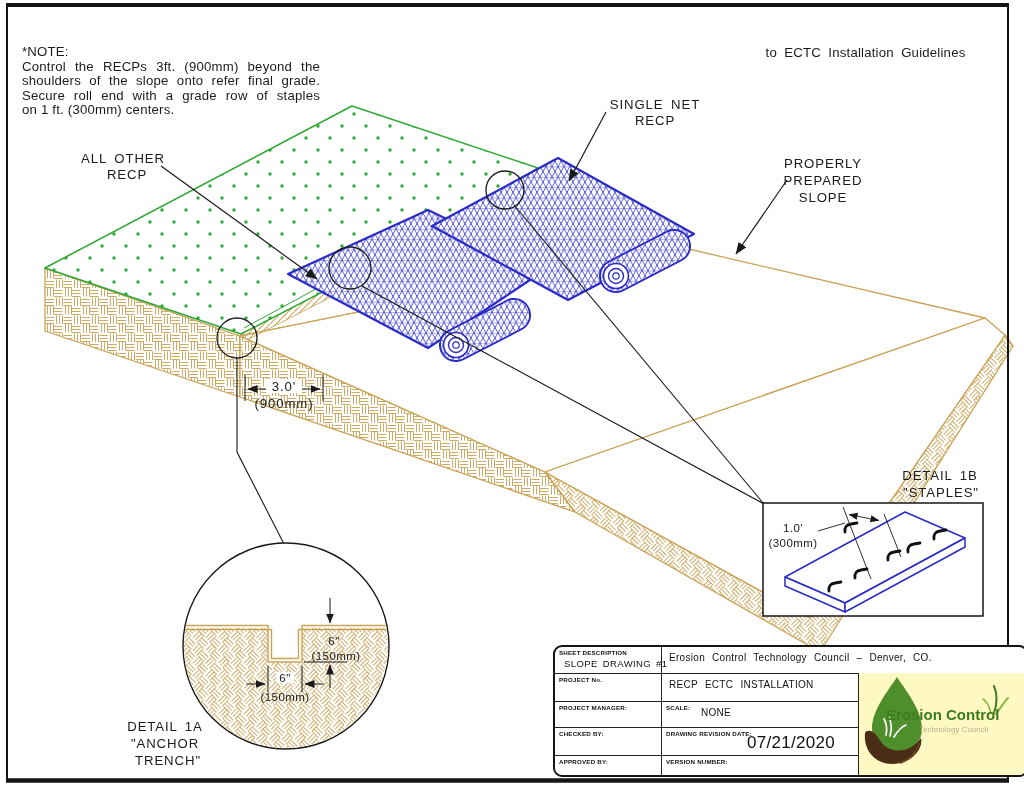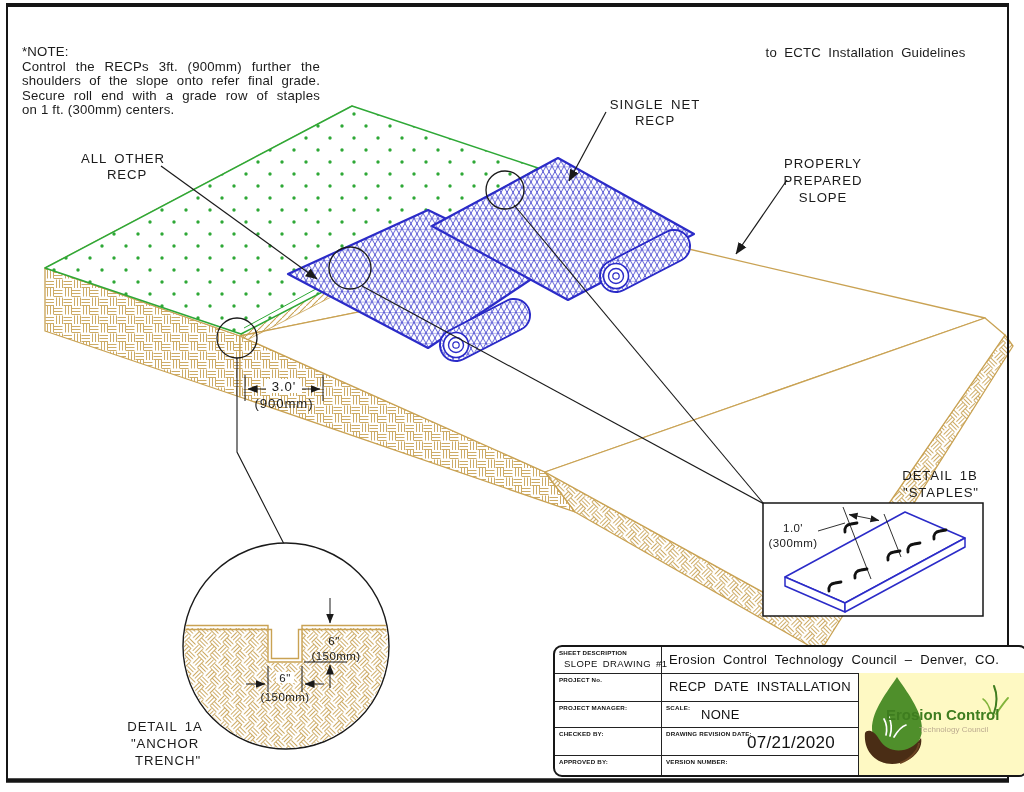--- a/index.html
+++ b/index.html
@@ -11,21 +11,21 @@
   .cad{font-family:"Liberation Sans","DejaVu Sans",sans-serif;fill:#1b1b1b;
        font-size:13.2px;letter-spacing:.9px;word-spacing:3px;}
   .cad-sm{font-family:"Liberation Sans","DejaVu Sans",sans-serif;fill:#1b1b1b;
        font-size:11.5px;letter-spacing:.4px;}
   
   .tb{position:absolute;left:553px;top:645px;width:475px;height:132px;background:#fff;
       border:2.2px solid #161616;border-radius:9px;box-sizing:border-box;z-index:3;}
   .tb .vline{position:absolute;width:0;border-left:1.4px solid #222;}
   .tb .hline{position:absolute;height:0;border-top:1.4px solid #222;}
   .tb-small{position:absolute;font-size:6.2px;font-weight:bold;letter-spacing:.2px;color:#111;white-space:nowrap;}
-  .tb-val{position:absolute;font-size:13px;letter-spacing:.3px;word-spacing:4px;white-space:nowrap;color:#111;}
+  .tb-val{position:absolute;font-size:10px;letter-spacing:.3px;word-spacing:4px;white-space:nowrap;color:#111;}
   .logo-cell{position:absolute;left:303px;top:26px;right:0;bottom:0;background:#fef9c3;
              border-left:1.4px solid #222;border-radius:0 0 7px 0;overflow:hidden;}
   .note-title{font-size:13.2px;}
 </style>
 </head>
 <body>
 
 <div class="stage">
 
 <svg width="1024" height="792" viewBox="0 0 1024 792">
@@ -194,21 +194,21 @@
 </svg>
 
 <div class="txt" style="left:22px;top:12px;width:298px;">
   <div class="note-title">*NOTE:</div>
   <div data-justify="">
         <span>Control</span>
         <span>the</span>
         <span>RECPs</span>
         <span>3ft.</span>
         <span>(900mm)</span>
-        <span>further</span>
+        <span>beyond</span>
         <span>the</span>
       </div>
   <div data-justify="">
         <span>shoulders</span>
         <span>of</span>
         <span>the</span>
         <span>slope</span>
         <span>onto</span>
         <span>refer</span>
         <span>final</span>
@@ -237,21 +237,21 @@
   <div class="hline" style="top:26px;left:0;right:0;"></div>
   <div class="hline" style="top:54px;left:0;width:303px;"></div>
   <div class="hline" style="top:80px;left:0;width:303px;"></div>
   <div class="hline" style="top:108px;left:0;width:303px;"></div>
 
   <div class="tb-small" style="left:4px;top:2px;">SHEET DESCRIPTION</div>
   <div class="tb-val" style="left:9px;top:10.5px;font-size:9.5px;letter-spacing:.4px;word-spacing:2px;">SLOPE DRAWING #1</div>
   <div class="tb-val" style="left:114px;top:5px;">Erosion Control Technology Council – Denver, CO.</div>
 
   <div class="tb-small" style="left:4px;top:29px;">PROJECT No.</div>
-  <div class="tb-val" style="left:114px;top:32px;">RECP DATE INSTALLATION</div>
+  <div class="tb-val" style="left:114px;top:32px;">RECP ECTC INSTALLATION</div>
 
   <div class="tb-small" style="left:4px;top:57px;">PROJECT MANAGER:</div>
   <div class="tb-small" style="left:111px;top:57px;">SCALE:</div>
   <div class="tb-val" style="left:146px;top:60px;">NONE</div>
 
   <div class="tb-small" style="left:4px;top:83px;">CHECKED BY:</div>
   <div class="tb-small" style="left:111px;top:83px;">DRAWING REVISION DATE:</div>
   <div class="tb-val" style="left:192px;top:86px;font-size:17px;">07/21/2020</div>
 
   <div class="tb-small" style="left:4px;top:111px;">APPROVED BY:</div>

